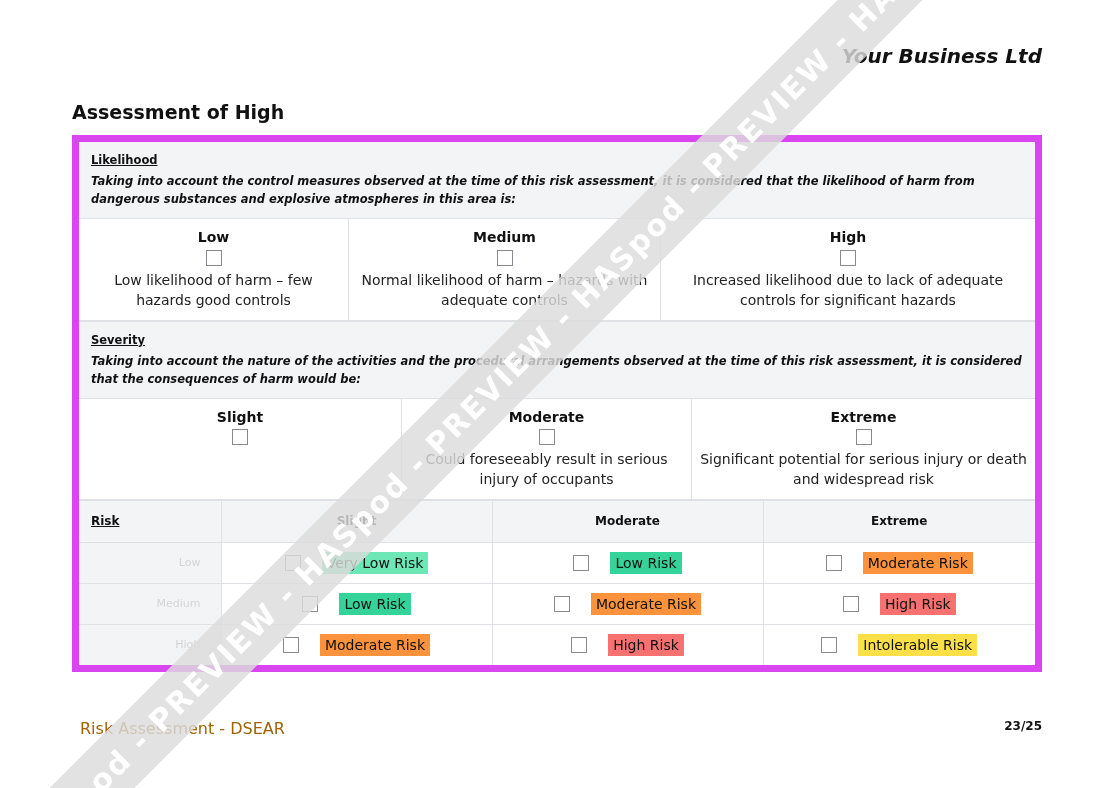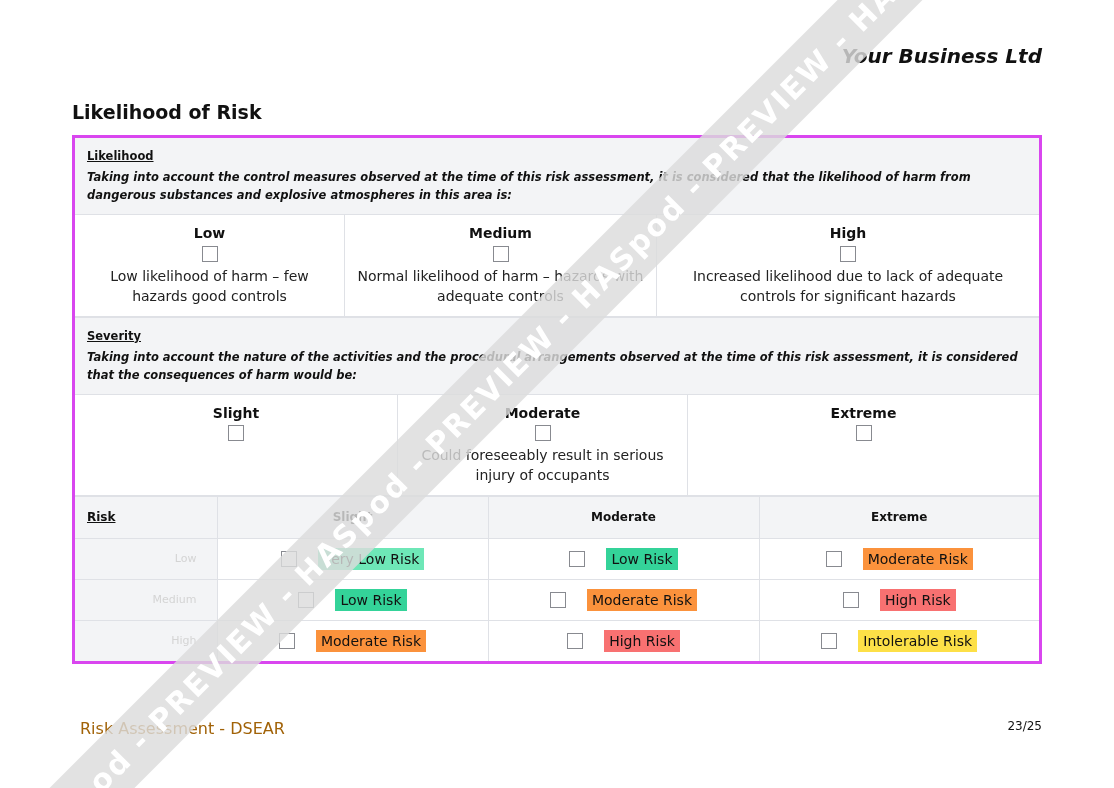--- a/index.html
+++ b/index.html
@@ -1,20 +1,20 @@
 <!DOCTYPE html>
 <html><head>
   <meta charset="utf-8">
   <style>
     * { box-sizing: border-box; margin: 0; padding: 0; }
     html, body { width: 1114px; height: 788px; background: #ffffff; overflow: hidden; }
     body { position: relative; font-family: "DejaVu Sans", sans-serif; color: #111; }
     .company { position: absolute; right: 72px; top: 44px; font-family: "DejaVu Sans", sans-serif; font-weight: bold; font-size: 20px; color: #111; font-style: italic; }
     .title { position: absolute; left: 72px; top: 101px; font-weight: bold; font-size: 19px; color: #111; }
-    .doc { position: absolute; left: 72px; top: 135px; width: 970px; border: 3px solid #d946ef; }
+    .doc { position: absolute; left: 72px; top: 135px; width: 970px; border: 7px solid #d946ef; }
     .sec-head { background: #f3f4f6; padding: 11px 12px 10px 12px; border-bottom: 1px solid #dfe1e6; }
     .sec-label { font-size: 11.5px; font-weight: bold; text-decoration: underline; margin-bottom: 5px; }
     .sec-text { font-size: 11.5px; font-weight: bold; line-height: 18px; font-style: italic; }
     .opts { display: flex; border-bottom: 2px solid #dfe1e6; }
     .opt { text-align: center; padding: 10px 8px 10px 8px; border-right: 1px solid #dfe1e6; }
     .opt:last-child { border-right: none; }
     .opt-title { font-weight: bold; font-size: 14px; margin-bottom: 4px; }
     .cbox { display: inline-block; width: 16px; height: 16px; border: 1px solid #888a90; background: #fff; vertical-align: middle; }
     .opt .cbox { margin-bottom: 4px; }
     .opt-desc { font-size: 14px; line-height: 20px; color: #222; }
@@ -23,28 +23,28 @@
     th { background: #f3f4f6; font-weight: bold; }
     th.risk-h { text-align: left; padding-left: 12px; text-decoration: underline; }
     td.rowlabel { background: #f3f4f6; color: #d4d4d4; font-size: 11px; text-align: right; padding-right: 20px; }
     .cell { display: inline-flex; align-items: center; gap: 21px; }
     .badge { font-size: 14px; padding: 3px 5px; color: #111; }
     table tr:first-child th { border-top: none; }
     table tr th:first-child, table tr td:first-child { border-left: none; }
     table tr th:last-child, table tr td:last-child { border-right: none; }
     table tr:last-child td { border-bottom: none; }
     .footer-left { position: absolute; left: 80px; top: 719px; font-size: 16px; color: #a16207; }
-    .footer-right { position: absolute; right: 72px; top: 719px; font-size: 12px; font-weight: normal; color: #111; }
+    .footer-right { position: absolute; right: 72px; top: 719px; font-size: 12px; font-weight: bold; color: #111; }
     .watermark { position: absolute; left: -160px; top: 360px; width: 1300px; height: 60px; background: rgba(220,220,220,0.82); transform: rotate(-45deg); transform-origin: center; display: flex; align-items: center; justify-content: center; color: #fff; font-weight: bold; font-size: 30px; letter-spacing: 2px; white-space: nowrap; pointer-events: none; }
   </style>
 </head>
 <body>
 
 <div class="company">Your Business Ltd</div>
-<div class="title">Likelihood of Risk</div>
+<div class="title">Assessment of High</div>
 
 <div class="doc">
 
   <div class="sec-head">
     <div class="sec-label">Likelihood</div>
     <div class="sec-text">Taking into account the control measures observed at the time of this risk assessment, it is considered that the likelihood of harm from dangerous substances and explosive atmospheres in this area is:</div>
   </div>
   <div class="opts">
     <div class="opt" style="width:270px">
       <div class="opt-title">Low</div>
@@ -73,20 +73,21 @@
       <span class="cbox"></span>
     </div>
     <div class="opt" style="width:290px">
       <div class="opt-title">Moderate</div>
       <span class="cbox"></span>
       <div class="opt-desc">Could foreseeably result in serious injury of occupants</div>
     </div>
     <div class="opt" style="flex:1">
       <div class="opt-title">Extreme</div>
       <span class="cbox"></span>
+      <div class="opt-desc">Significant potential for serious injury or death and widespread risk</div>
     </div>
   </div>
 
   <table>
     <tbody>
         <tr>
       <th class="risk-h" style="width:142px">Risk</th>
       <th style="width:271px">Slight</th>
       <th style="width:271px">Moderate</th>
       <th>Extreme</th>

